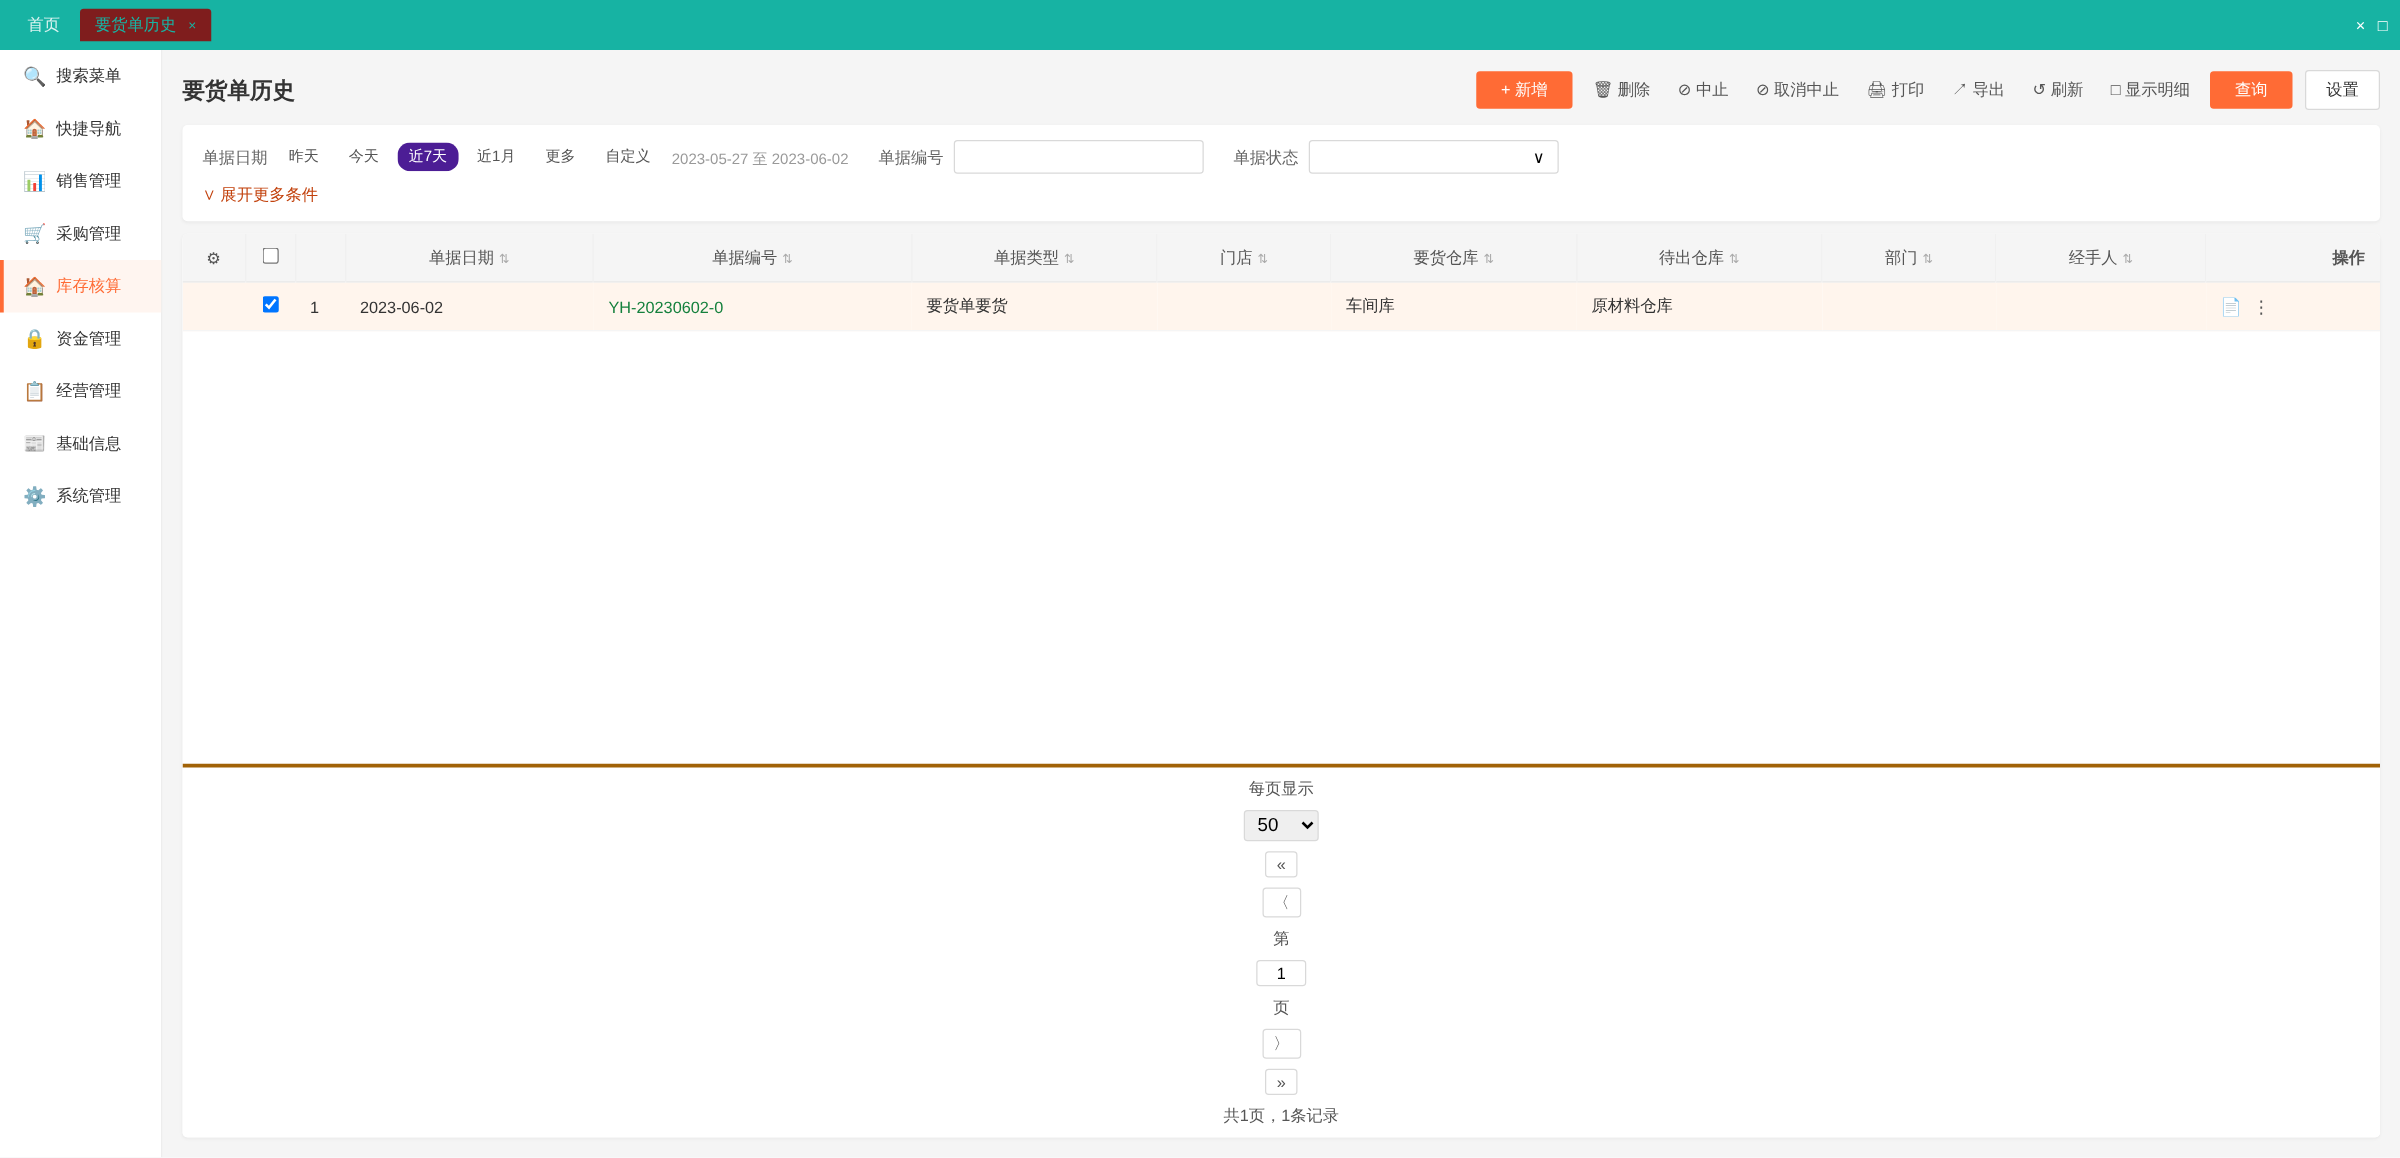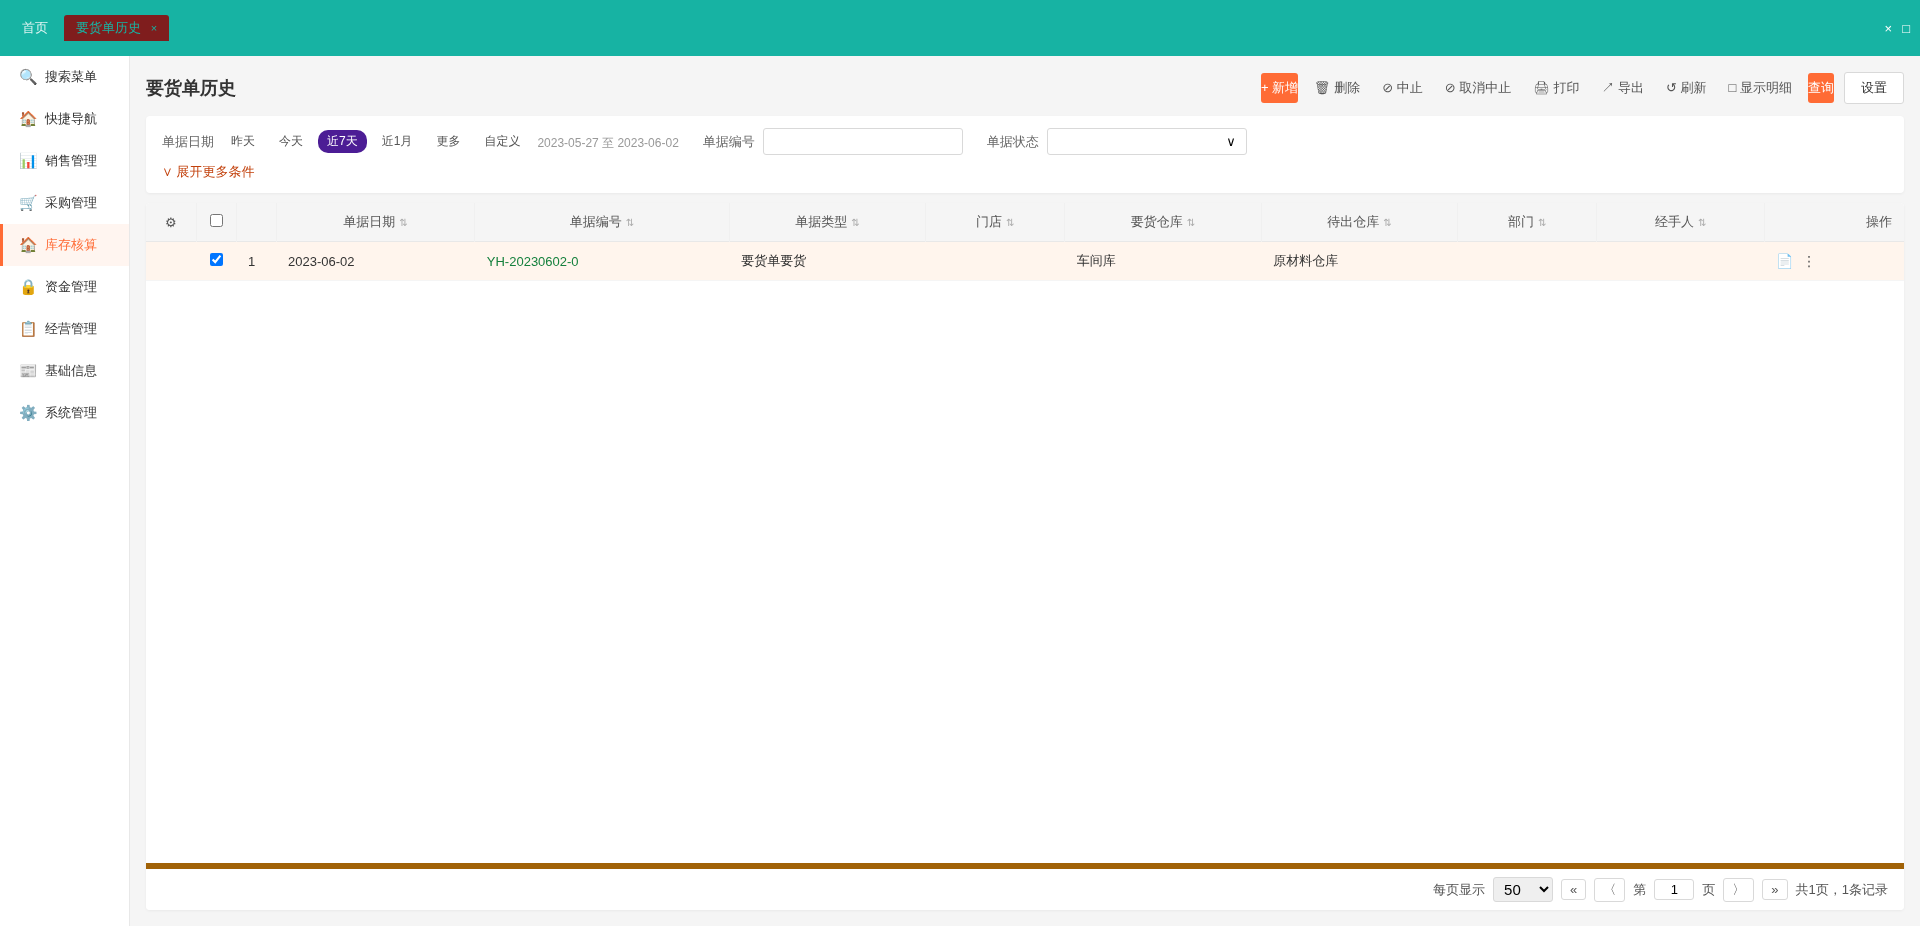--- a/index.html
+++ b/index.html
@@ -1,20 +1,20 @@
 <!DOCTYPE html>
 <html><head>
   <meta charset="utf-8">
   <style>
     * { box-sizing: border-box; margin: 0; padding: 0; }
     body { font-family: 'Microsoft YaHei', Arial, sans-serif; font-size: 13px; background: #f0f2f5; display: flex; flex-direction: column; height: 926px; overflow: hidden; }
 
     
     .top-bar {
-      height: 56px;
+      height: 40px;
       background: #17b3a3;
       display: flex;
       align-items: center;
       padding: 0 10px;
       color: white;
       flex-shrink: 0;
     }
     .top-bar .tabs {
       display: flex;
       align-items: center;
@@ -113,21 +113,21 @@
       cursor: pointer;
       color: #555;
       font-size: 13px;
       padding: 4px 6px;
       border-radius: 3px;
     }
     .btn-primary {
       background: #ff6b35;
       color: white;
       border: none;
-      padding: 6px 0;
+      padding: 6px 20px;
       border-radius: 3px;
       cursor: pointer;
       font-size: 13px;
     }
     .btn-secondary {
       background: white;
       color: #333;
       border: 1px solid #d9d9d9;
       padding: 6px 16px;
       border-radius: 3px;
@@ -263,24 +263,25 @@
       background: #fffaf0;
       font-size: 13px;
       color: #666;
     }
     .pagination-footer {
       display: flex;
       align-items: center;
       justify-content: flex-end;
       padding: 8px 16px;
       background: white;
-      border-top: 6px solid #a16207;
+      border-top: 3px solid #a16207;
       font-size: 13px;
       color: #555;
       gap: 8px;
+      flex-direction: column;
     }
     .page-size-select {
       border: 1px solid #d9d9d9;
       border-radius: 3px;
       padding: 2px 6px;
       font-size: 15px;
       outline: none;
     }
     .pagination-btn {
       padding: 2px 8px;
@@ -430,21 +431,21 @@
               <th class="checkbox-col"><input type="checkbox" style=""></th>
               <th style="width:40px;"></th>
               <th>单据日期<span class="sort-icon">⇅</span></th>
               <th>单据编号<span class="sort-icon">⇅</span></th>
               <th>单据类型<span class="sort-icon">⇅</span></th>
               <th>门店<span class="sort-icon">⇅</span></th>
               <th>要货仓库<span class="sort-icon">⇅</span></th>
               <th>待出仓库<span class="sort-icon">⇅</span></th>
               <th>部门<span class="sort-icon">⇅</span></th>
               <th>经手人<span class="sort-icon">⇅</span></th>
-              <th class="no-border-right" style="text-align:right;">操作</th>
+              <th class="no-border-right" style="text-align:right;font-weight:bold;">操作</th>
             </tr>
           </thead>
           <tbody>
             <tr class="selected">
               <td></td>
               <td class="checkbox-col"><input type="checkbox" checked="" style=""></td>
               <td>1</td>
               <td>2023-06-02</td>
               <td><a class="link-text">YH-20230602-0</a></td>
               <td>要货单要货</td>

